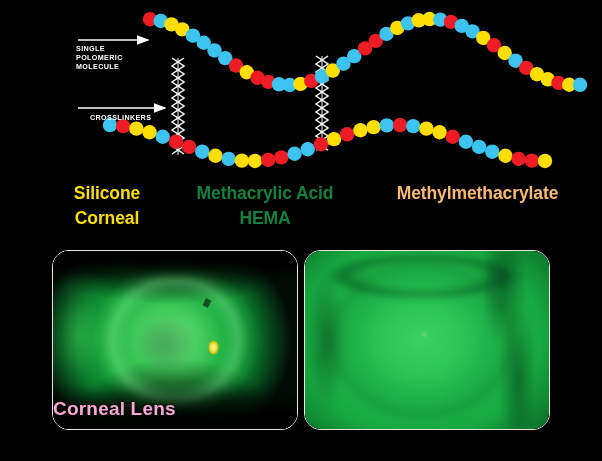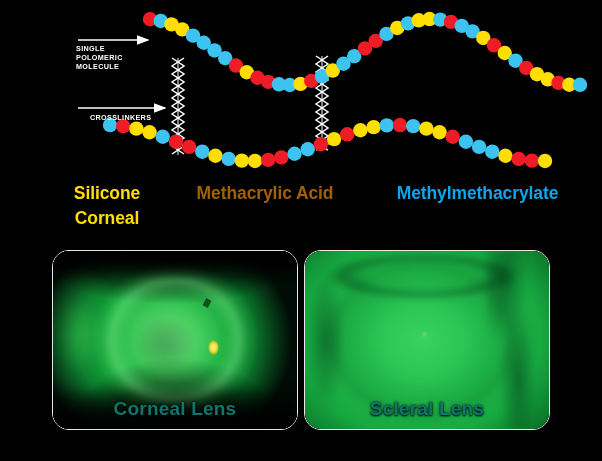--- a/index.html
+++ b/index.html
@@ -248,22 +248,21 @@
     height: 7px;
     border-radius: 50%;
     background: radial-gradient(closest-side, rgba(225,235,150,0.55) 0%, rgba(160,200,110,0.2) 60%, rgba(0,0,0,0) 100%);
     filter: blur(1.2px);
   }
 
   .lens-caption {
     position: absolute;
     bottom: 9px;
     width: 100%;
-    text-align: center;
-    color: #0f766e;
+    color: #f9a8d4;
     font-weight: bold;
     font-size: 19px;
     letter-spacing: 0.2px;
     text-shadow: 0 0 3px rgba(0,0,0,0.85), 0 1px 2px rgba(0,0,0,0.9);
   }
 </style>
 </head>
 <body>
 
 <div id="figure">
@@ -380,25 +379,26 @@
     <div class="callout-label" id="label-crosslinkers">CROSSLINKERS</div>
   </div>
 
   <div id="legend">
 
     <div class="legend-col" id="legend-col-silicone" style="color: rgb(255, 222, 0);">
       <span>Silicone</span>
       <span class="legend-row2">Corneal</span>
     </div>
 
-    <div class="legend-col" id="legend-col-methacrylic" style="color: #a16207;">
+    <div class="legend-col" id="legend-col-methacrylic" style="color: #15803d;">
       <span>Methacrylic Acid</span>
+      <span class="legend-row2">HEMA</span>
     </div>
 
-    <div class="legend-col" id="legend-col-mma" style="color: #0ea5e9;">
+    <div class="legend-col" id="legend-col-mma" style="color: #fdba74;">
       <span>Methylmethacrylate</span>
     </div>
   </div>
 
   <div class="lens-panel" id="panel-corneal">
     <div class="lens-image">
       <div class="corneal-bg"></div>
       <div class="corneal-side-glow"></div>
       <div class="corneal-limbal-ring"></div>
       <div class="corneal-inner-disc"></div>
@@ -413,16 +413,15 @@
 
   <div class="lens-panel" id="panel-scleral">
     <div class="lens-image">
       <div class="scleral-bg"></div>
       <div class="scleral-core"></div>
       <div class="scleral-edge-arc-top"></div>
       <div class="scleral-vessel-left"></div>
       <div class="scleral-vessel-right"></div>
       <div class="scleral-centre-dot"></div>
     </div>
-    <div class="lens-caption">Scleral Lens</div>
   </div>
 
 </div>
 
 </body></html>

